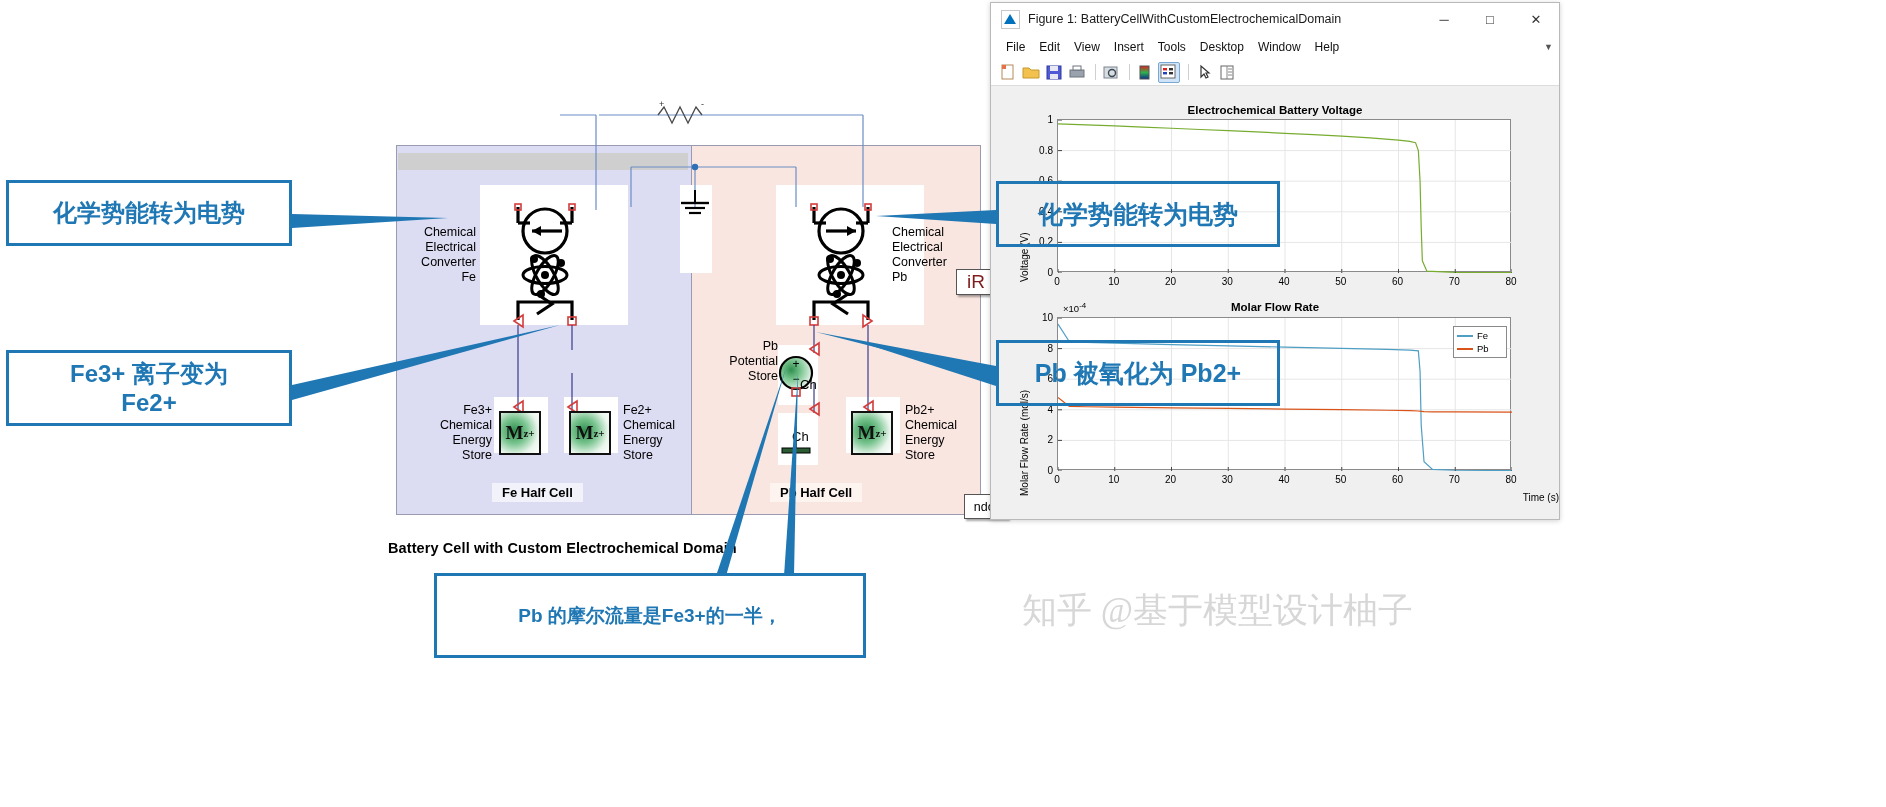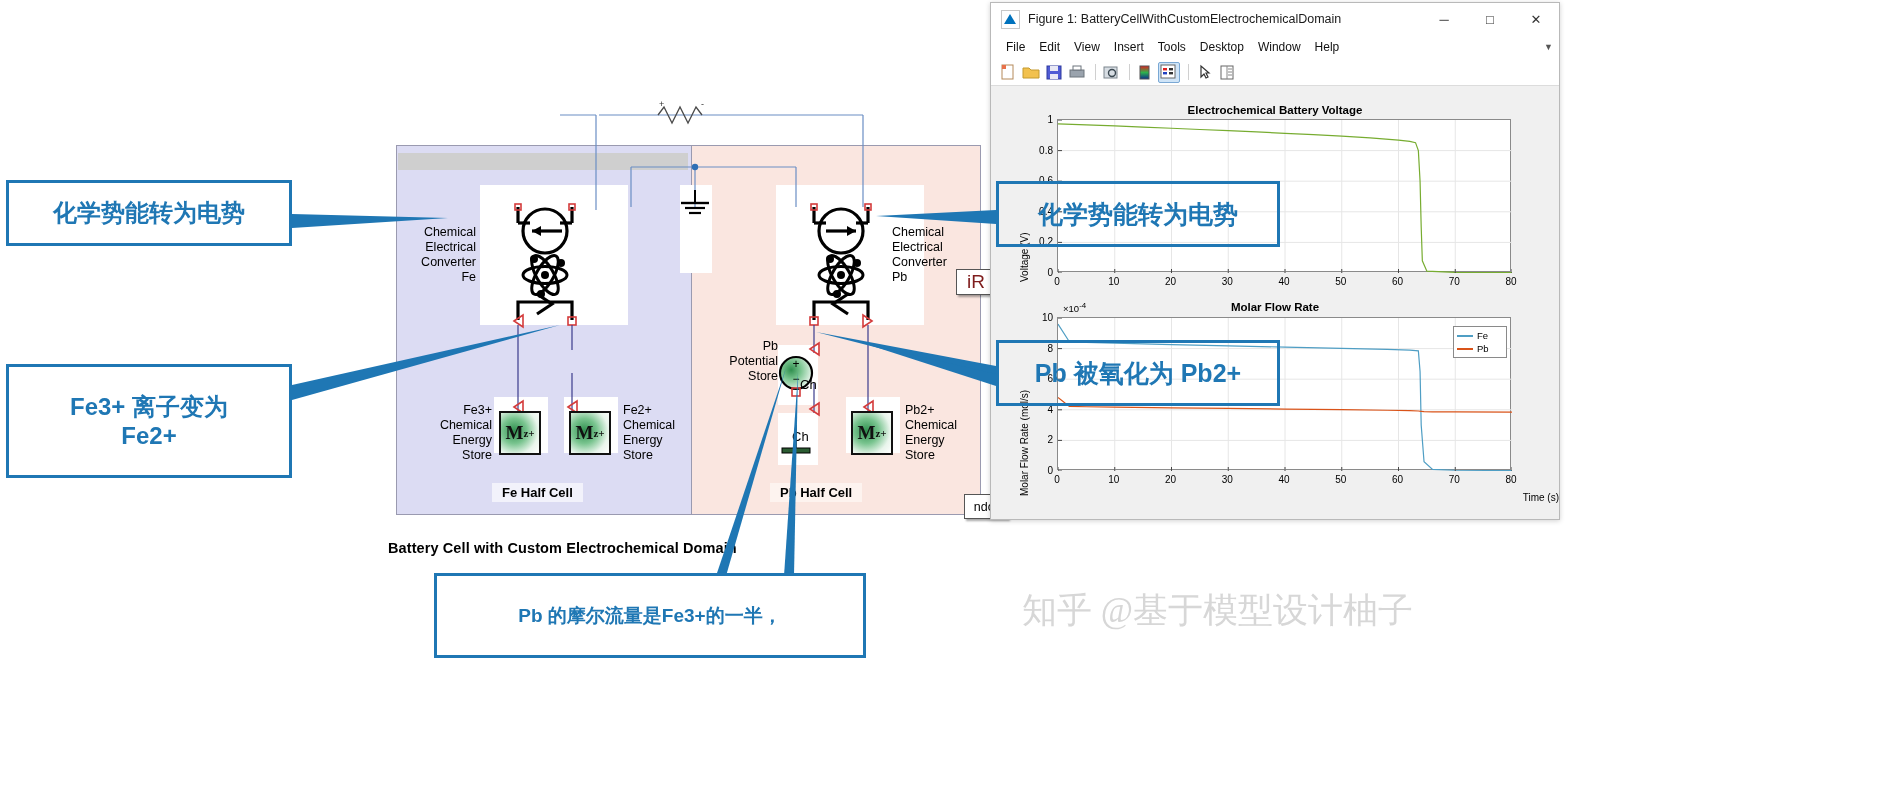--- a/index.html
+++ b/index.html
@@ -54,21 +54,21 @@
 
   
   .callout{
     position:absolute;box-sizing:border-box;border:3.5px solid #1f77b4;
     background:rgba(255,255,255,0.0);
     color:#1f77b4;font-weight:bold;display:flex;align-items:center;justify-content:center;
     text-align:center;line-height:1.22;
   }
   .callout.solidbg{background:#ffffff;}
   #cal1{left:6px;top:180px;width:286px;height:66px;font-size:24px;}
-  #cal2{left:6px;top:364px;width:286px;height:114px;font-size:24px;}
+  #cal2{left:6px;top:350px;width:286px;height:76px;font-size:24px;}
   #cal3{left:996px;top:181px;width:284px;height:66px;font-size:25px;background:transparent;}
   #cal4{left:996px;top:340px;width:284px;height:66px;font-size:25px;background:transparent;}
   #cal5{left:434px;top:573px;width:432px;height:85px;font-size:19px;}
 
   
   #figwin{
     left:990px;top:2px;width:568px;height:516px;background:#f0f0f0;
     border:1px solid #b9b9b9;box-shadow:0 1px 5px rgba(0,0,0,.18);
   }
   #titlebar{position:absolute;left:0;top:0;right:0;height:32px;background:#ffffff;

